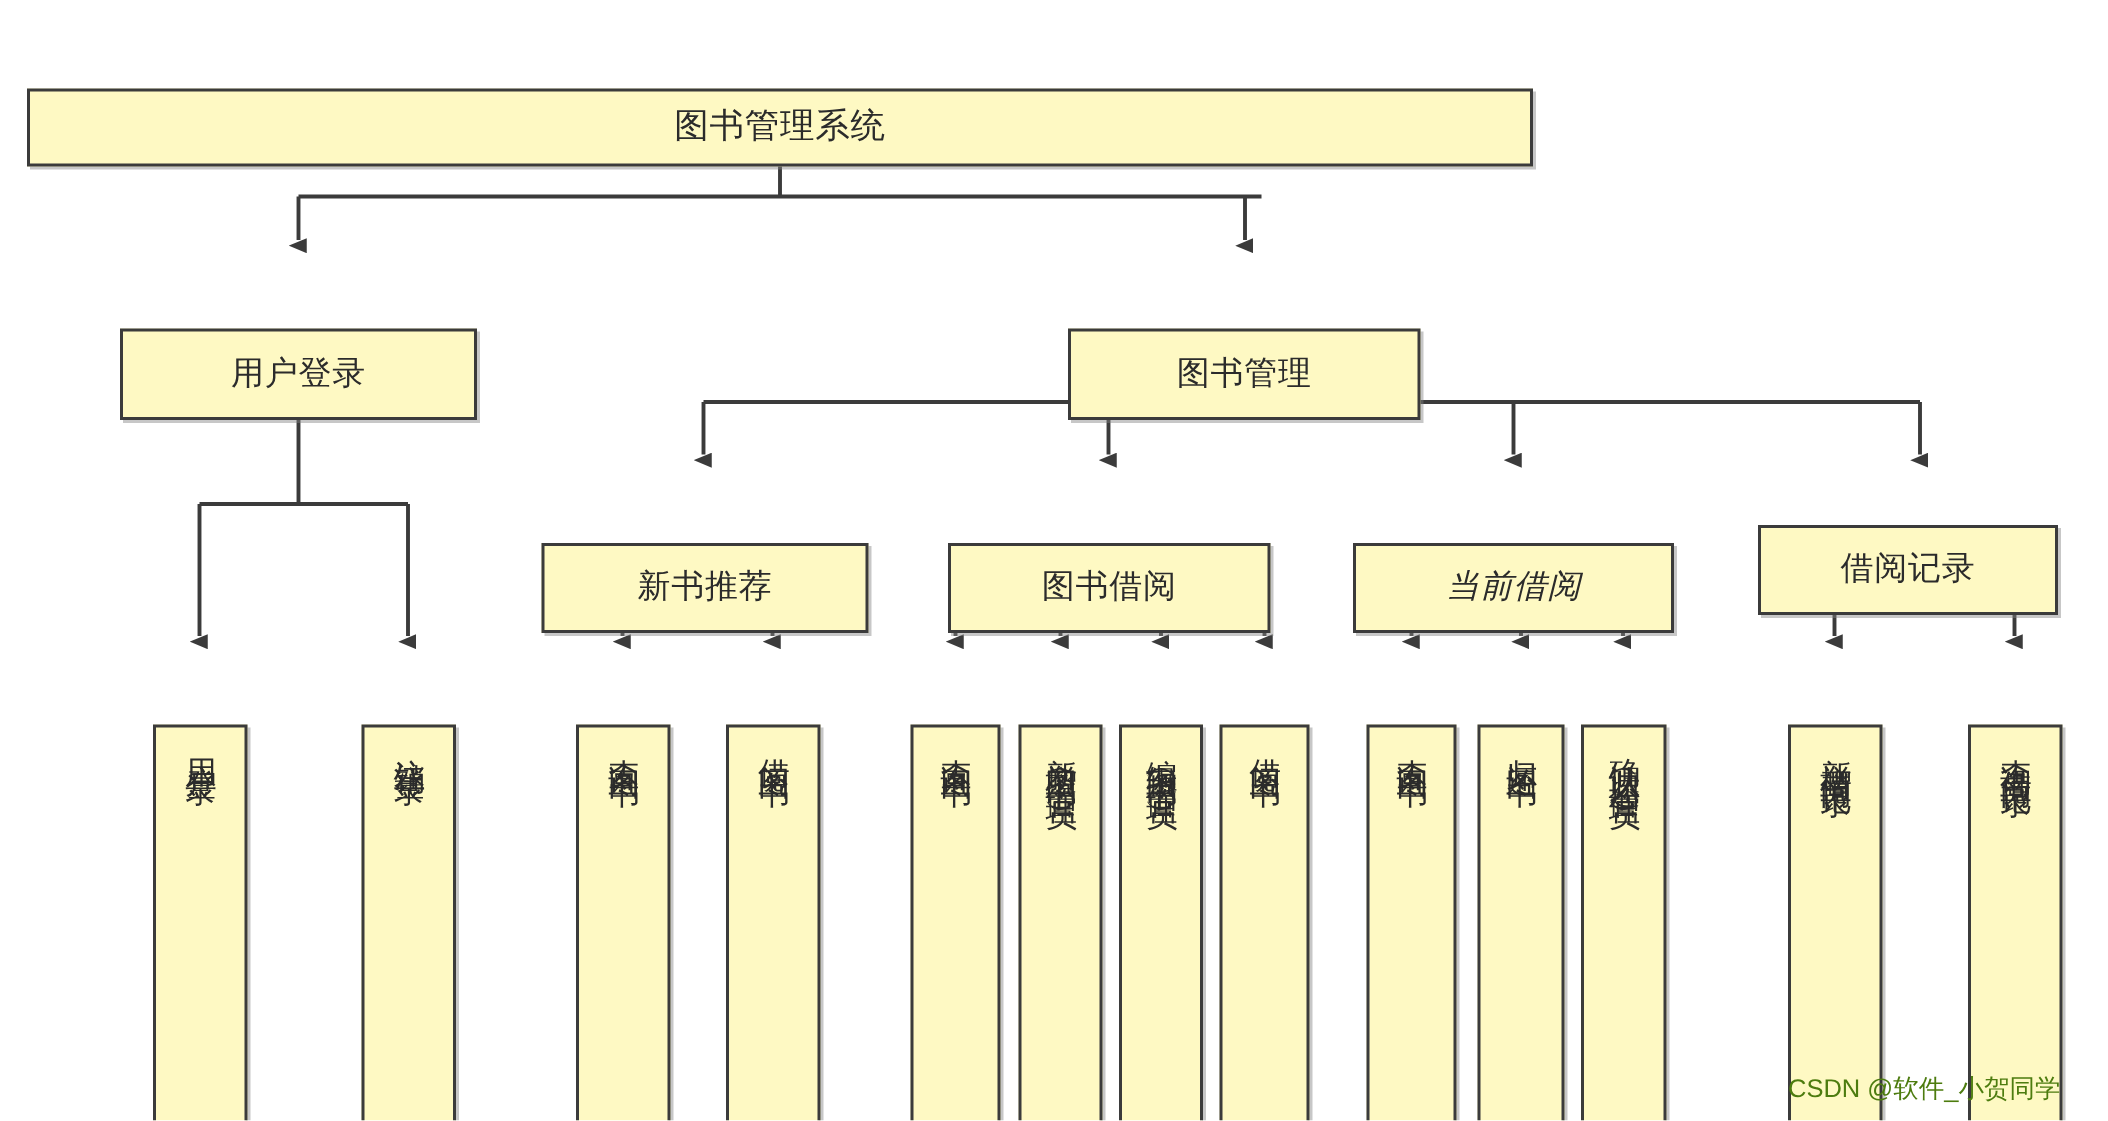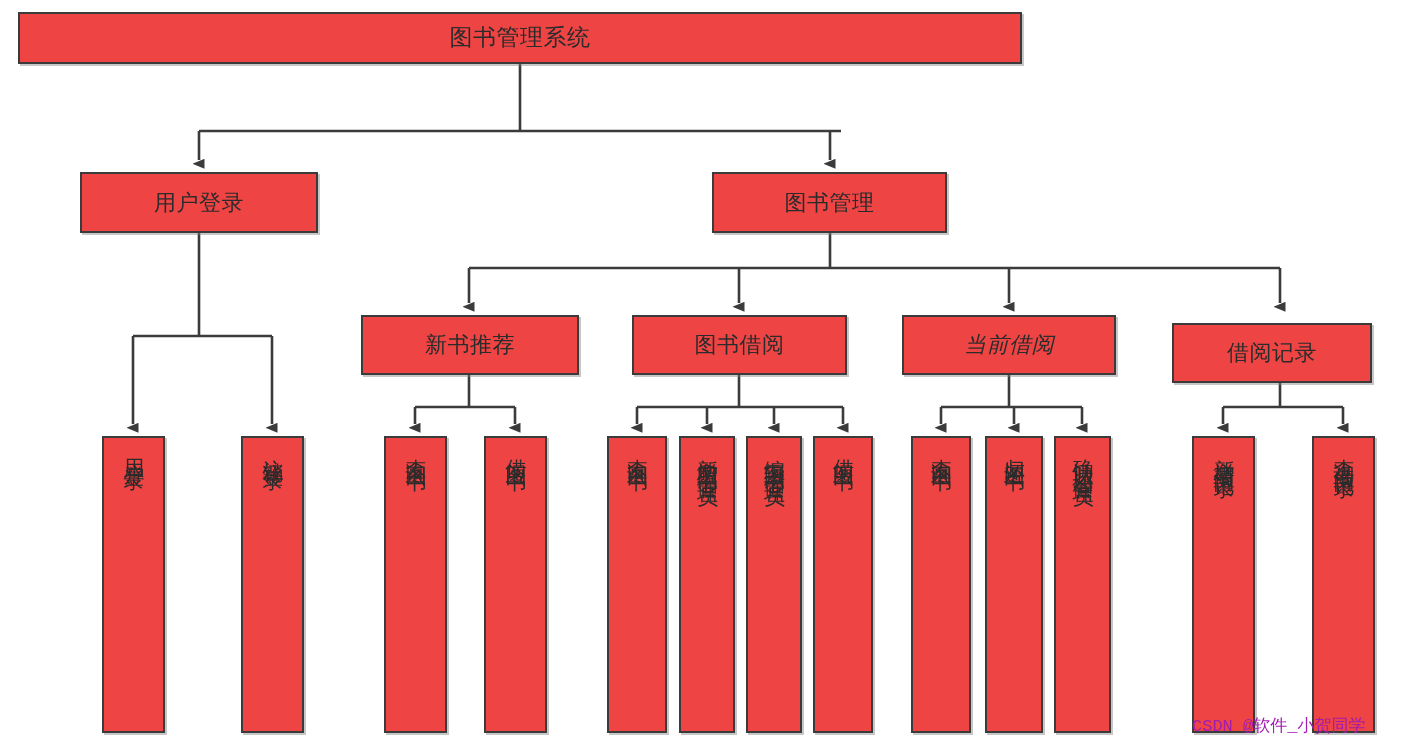--- a/index.html
+++ b/index.html
@@ -23,28 +23,29 @@
     position: absolute;
     left: 0;
     top: 0;
     width: 1405px;
     height: 747px;
     pointer-events: none;
   }
   .node {
     position: absolute;
     box-sizing: border-box;
-    background: #ef4444;
+    background: #fef9c3;
     border: 2px solid #3b3b3b;
     box-shadow: 2px 2px 0 rgba(130,130,130,0.45);
     display: flex;
     align-items: center;
     justify-content: center;
     color: #2b2b2b;
     z-index: 2;
+    margin-top: 47px;
   }
   .node .label {
     display: block;
     text-align: center;
     line-height: 1.18;
     letter-spacing: 0.5px;
   }
   
   .node.horiz .label {
     font-size: 22px;
@@ -68,24 +69,24 @@
     white-space: nowrap;
   }
   .node.vert.tall .label {
     max-height: 292px;
   }
   .watermark {
     position: absolute;
     left: 1192px;
     top: 714px;
     font-size: 17px;
-    color: #a21caf;
+    color: #4d7c0f;
     white-space: nowrap;
     z-index: 5;
-    font-family: Liberation Mono, monospace;
+    font-family: Liberation Sans, sans-serif;
   }
 </style>
 </head>
 <body>
 
 <div id="canvas">
 
   <svg id="edges" viewBox="0 0 1405 747" xmlns="http://www.w3.org/2000/svg">
     <defs>
       <marker id="arrow" markerWidth="10" markerHeight="12" refX="1.2" refY="5.5" orient="auto" markerUnits="userSpaceOnUse">
@@ -149,21 +150,21 @@
 
   <div class="node horiz" style="left: 712px; top: 172px; width: 235px; height: 61px;">
     <span class="label">图书管理</span>
   </div>
   <div class="node horiz" style="left: 632px; top: 315px; width: 215px; height: 60px; align-items: center;">
     <span class="label">图书借阅</span>
   </div>
   <div class="node horiz" style="left: 902px; top: 315px; width: 214px; height: 60px; font-style: italic;">
     <span class="label">当前借阅</span>
   </div>
-  <div class="node horiz" style="left: 1172px; top: 323px; width: 200px; height: 60px;">
+  <div class="node horiz" style="left: 1172px; top: 303px; width: 200px; height: 60px;">
     <span class="label">借阅记录</span>
   </div>
 
   <div class="node vert" style="left: 102px; top: 436px; width: 63px; height: 297px;">
     <span class="label">用户登录</span>
   </div>
   <div class="node vert" style="left: 241px; top: 436px; width: 63px; height: 297px;">
     <span class="label">注销登录</span>
   </div>
   <div class="node vert" style="left: 384px; top: 436px; width: 63px; height: 297px;">

